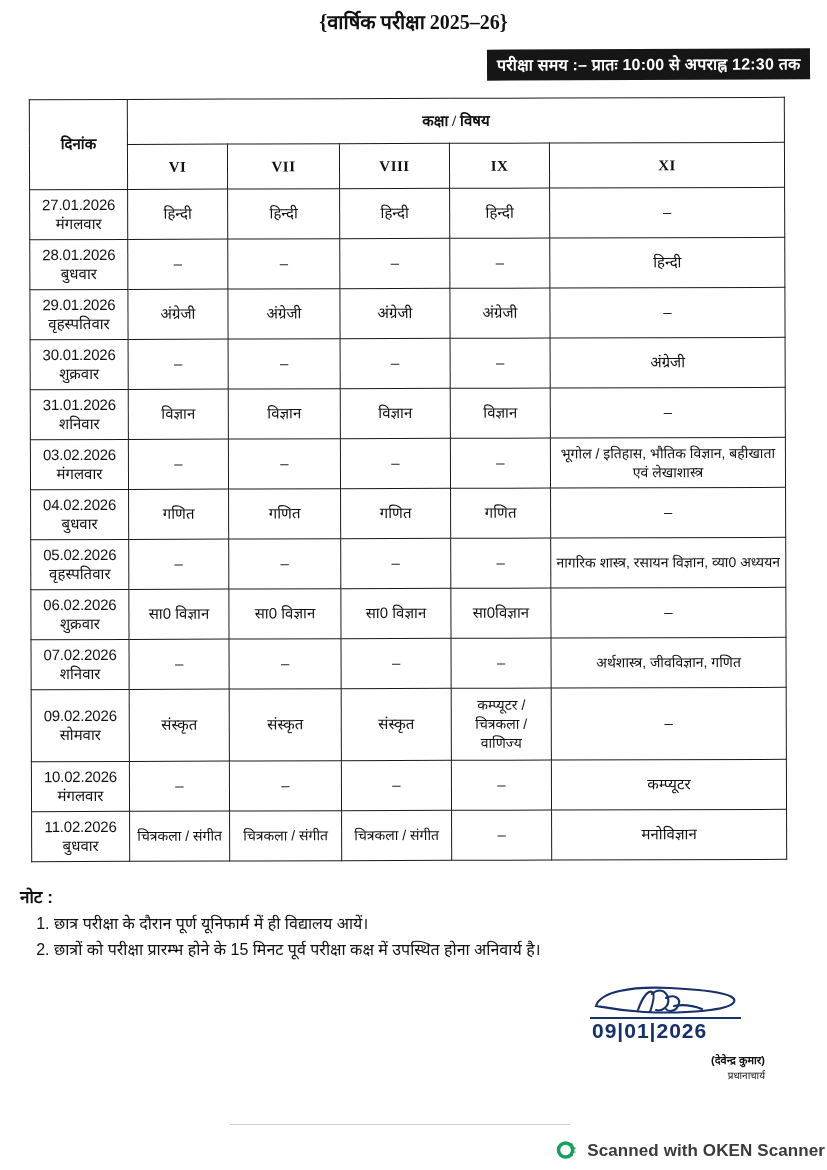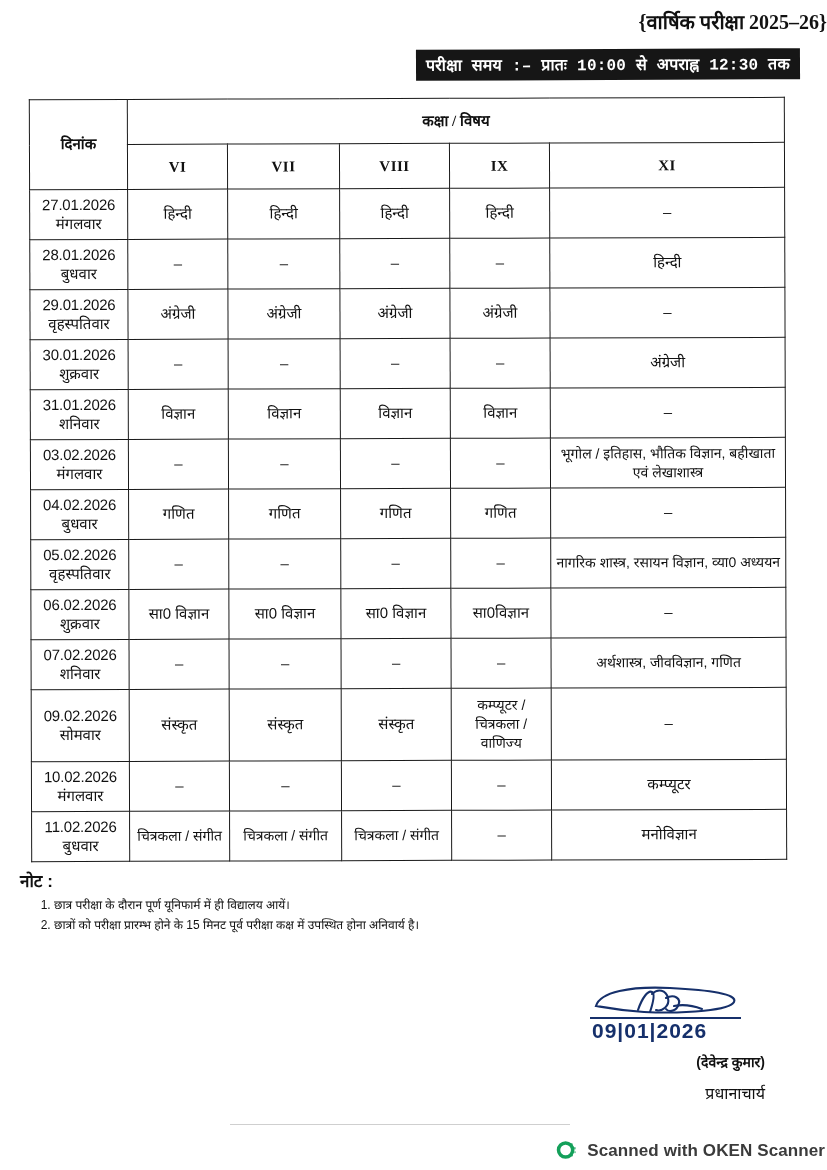--- a/index.html
+++ b/index.html
@@ -17,30 +17,30 @@
   .school-title{
     text-align:center;
     font-size:30px;
     font-weight:700;
     letter-spacing:.2px;
     margin:14px 0 0 0;
     padding-left:18px;
     font-family:"Liberation Serif","DejaVu Serif",serif;
   }
   .exam-session{
-    text-align:right;
+    text-align:center;
     font-size:20px;
     font-weight:600;
     margin-top:8px;
     padding-left:0;
     font-family:"Liberation Serif","DejaVu Serif",serif;
   }
   .time-banner-wrap{
     display:flex;justify-content:flex-end;
-    margin-top:14px;padding-right:27px;font-family:Liberation Mono, monospace;
+    margin-top:14px;padding-right:17px;
   }
   .time-banner{
     background:#161616;color:#fff;
     font-size:16px;font-weight:700;
     padding:4px 10px 5px 10px;
     letter-spacing:.2px;
     white-space:nowrap;
     transform:rotate(-0.25deg);
   }
 
@@ -92,38 +92,38 @@
   td.datecell .dnum{display:block;letter-spacing:-.2px;}
   td.datecell .dday{display:block;}
   tbody tr{height:50px;}
   tbody tr.tall{height:72px;}
   td.subj{font-size:15px;}
   td.subj.small{font-size:14px;line-height:1.35;}
   .dash{font-size:17px;color:#222;}
 
   
   .notes{
-    margin:8px 0 0 20px;
+    margin:24px 0 0 20px;
     font-size:16px;
     line-height:1.5;
   }
   .notes .nhead{font-size:17px;font-weight:600;margin-bottom:1px;}
   .notes ol{margin:0;padding-left:34px;}
-  .notes li{margin-bottom:2px;font-size:12px;}
+  .notes li{margin-bottom:2px;font-size:16px;}
 
   
   .sig-block{
     position:absolute;
     right:62px;top:968px;
     text-align:right;
     width:200px;
   }
   .sig-svg{display:block;margin:0 auto;}
-  .sig-name{font-size:14px;font-weight:600;margin-top:-2px;}
-  .sig-role{font-size:16px;margin-top:11px;}
+  .sig-name{font-size:11px;font-weight:600;margin-top:-2px;}
+  .sig-role{font-size:10px;margin-top:1px;}
 
   
   .page-edge{
     position:absolute;left:230px;top:1116px;
     width:340px;height:1px;background:#cfcfcf;
   }
   .scan-footer{
     position:absolute;right:2px;top:1131px;
     display:flex;align-items:flex-end;gap:9px;
   }

